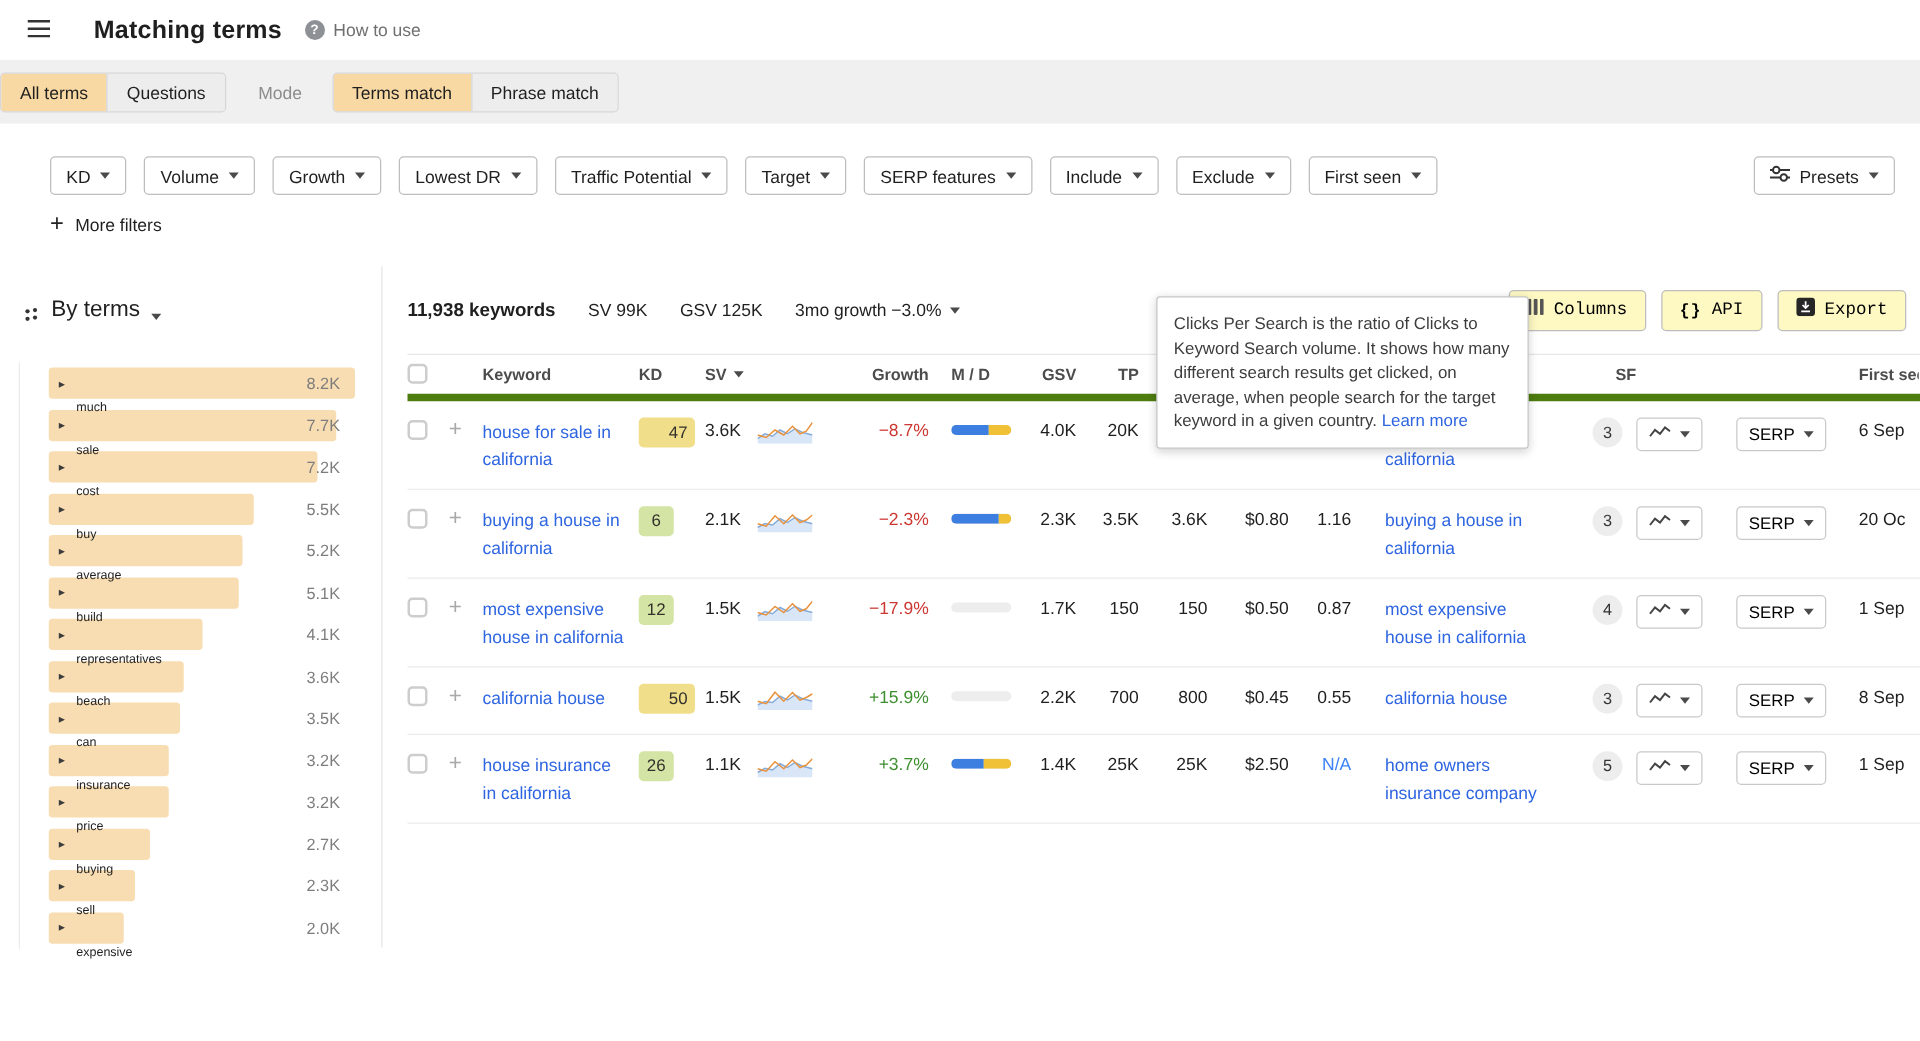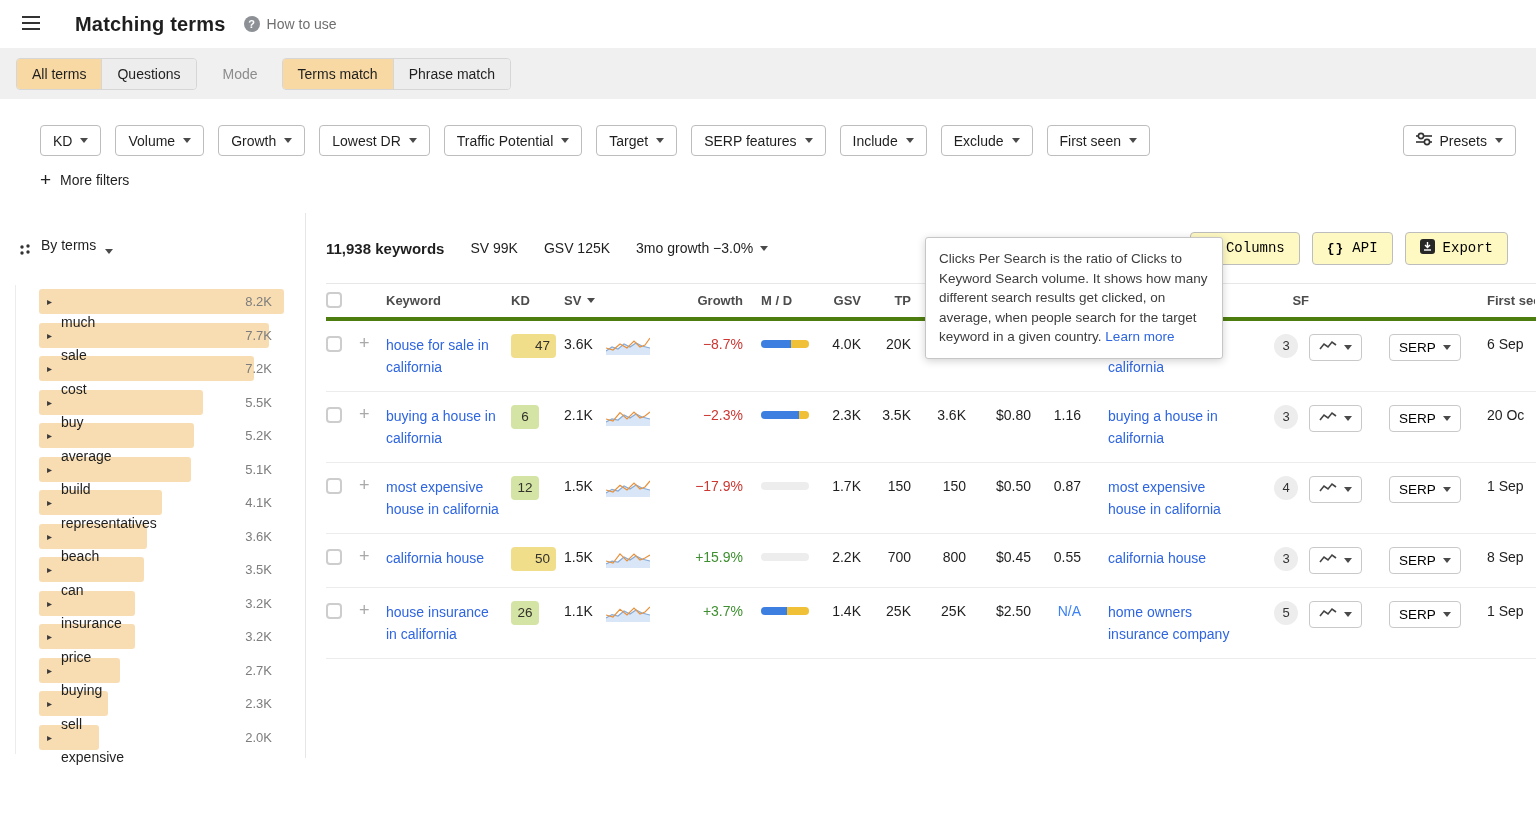--- a/index.html
+++ b/index.html
@@ -9,21 +9,21 @@
   
   .topbar { height:48px; display:flex; align-items:center; padding:0 18px; background:#fff; }
   .iconbtn { background:none; border:none; cursor:pointer; display:flex; align-items:center; padding:4px; }
   .page-title { font-size:20px; font-weight:700; margin-left:31px; letter-spacing:.2px; }
   .help { display:flex; align-items:center; margin-left:18px; cursor:pointer; }
   .qicon { width:16px; height:16px; border-radius:50%; background:#8d9196; color:#fff; font-size:11px; font-weight:700;
            display:flex; align-items:center; justify-content:center; margin-right:7px; }
   .help-label { color:#6f6f6f; font-size:14px; }
 
   
-  .modebar { height:51px; background:#f0f0f1; display:flex; align-items:center; padding-left:16px; }
+  .modebar { height:51px; background:#f0f0f1; display:flex; align-items:center; }
   .seg { display:flex; border-radius:4px; overflow:hidden; border:1px solid #d6d6d6; }
   .segbtn { height:30px; padding:0 15px; display:flex; align-items:center; font-size:14px; background:#ededee; border:none; cursor:pointer; color:#1f1f1f; }
   .segbtn.on { background:#f8d9a3; }
   .segbtn + .segbtn { border-left:1px solid #d6d6d6; }
   .modelabel { color:#8c8c8c; margin:0 24px 0 26px; }
 
   
   .filterpanel { height:114px; background:#fff; position:relative; }
   .frow { display:flex; gap:14px; padding:26px 0 0 40px; }
   .fbtn { height:31px; display:inline-flex; align-items:center; gap:8px; padding:0 12px; background:#fff;
@@ -36,41 +36,41 @@
 
   
   .tabstrip { height:75px; background:#f0f0f1; display:flex; align-items:flex-end; padding-left:15px; }
   .tab { height:48px; padding:0 24px; display:flex; align-items:center; font-size:14.5px; font-weight:700; cursor:pointer; color:#1f1f1f; }
   .tab.active { background:#fff; border-radius:6px 6px 0 0; }
 
   
   .content { display:flex; height:545px; background:#fff; }
   .sidebar { width:305px; flex-shrink:0; }
   .byterms { display:flex; align-items:center; padding:24px 0 0 18px; cursor:pointer; }
-  .byterms-label { margin:0 9px 12px 9px; font-size:14px; }
+  .byterms-label { margin:0 9px 12px 9px; font-size:18px; }
   .termlist { margin:20px 0 0 15px; border-left:1px solid #ececec; }
   .term-row { position:relative; height:33.5px; display:flex; align-items:center; padding-left:31px; padding-right:33px; cursor:pointer; }
   .term-bar { position:absolute; left:23px; top:4px; height:25px; background:#f8ddb2; border-radius:3px; z-index:0; }
   .term-chevron { position:relative; z-index:1; font-size:10px; color:#3c3c3c; margin-right:9px; }
-  .term-label { position:relative; z-index:1; font-size:14px; color:#1f1f1f; white-space:nowrap;margin-top:40px; }
+  .term-label { position:relative; z-index:1; font-size:10px; color:#1f1f1f; white-space:nowrap;margin-top:40px; }
   .term-count { position:relative; z-index:1; margin-left:auto; font-size:13px; color:#7d7d7d; }
 
   .main { flex:1; border-left:1px solid #e6e6e6; overflow:hidden; padding-left:20px; position:relative; }
-  .stats { height:70px; display:flex; align-items:center; gap:26px; padding-right:28px; font-size:14px; }
+  .stats { height:70px; display:flex; align-items:center; gap:26px; padding-right:11px; font-size:14px; }
   .stats .cnt { font-weight:700; font-size:15px; }
   .growth-dd { display:inline-flex; align-items:center; gap:7px; cursor:pointer; }
   .rightbtns { margin-left:auto; display:flex; gap:12px; }
   .tbtn { height:33px; display:inline-flex; align-items:center; gap:8px; padding:0 14px; background:#fef9c3;
           border:1px solid #bdbdbd; border-radius:4px; font-size:14px; cursor:pointer; font-family:Liberation Mono, monospace; }
   .braces { font-weight:700; font-size:13px; letter-spacing:1px; }
 
   
   .tgrid { display:grid; grid-template-columns:33px 27px 125px 53px 42px 77px 70px 73px 45px 50px 55px 65px 50px 172px 46px 70px 86px 70px; }
   .thead { height:38px; align-items:center; font-size:13px; font-weight:700; color:#4c4c4c;
-           border-top:1px solid #e7e7e7; border-bottom:4px solid #4d7c0f; }
+           border-top:1px solid #e7e7e7; border-bottom:6px solid #4d7c0f; }
   .thead .sorthdr { display:inline-flex; align-items:center; gap:6px; cursor:pointer; }
   .r { text-align:right; padding-right:10px; }
   .parentcol { padding-left:17px; }
   .firstcol { padding-left:22px; white-space:nowrap; overflow:hidden; }
   .mdcol { padding-left:8px; }
 
   .trow { align-items:start; border-bottom:1px solid #ececec; padding:13px 0; }
   .trow > div { line-height:20px; font-size:14px; }
   .cb { width:16px; height:16px; border:2px solid #cdcdcd; border-radius:4px; background:#fff; display:inline-block; margin-top:2px; cursor:pointer; }
   .addplus { color:#a9a9a9; font-size:18px; line-height:18px; cursor:pointer; }

